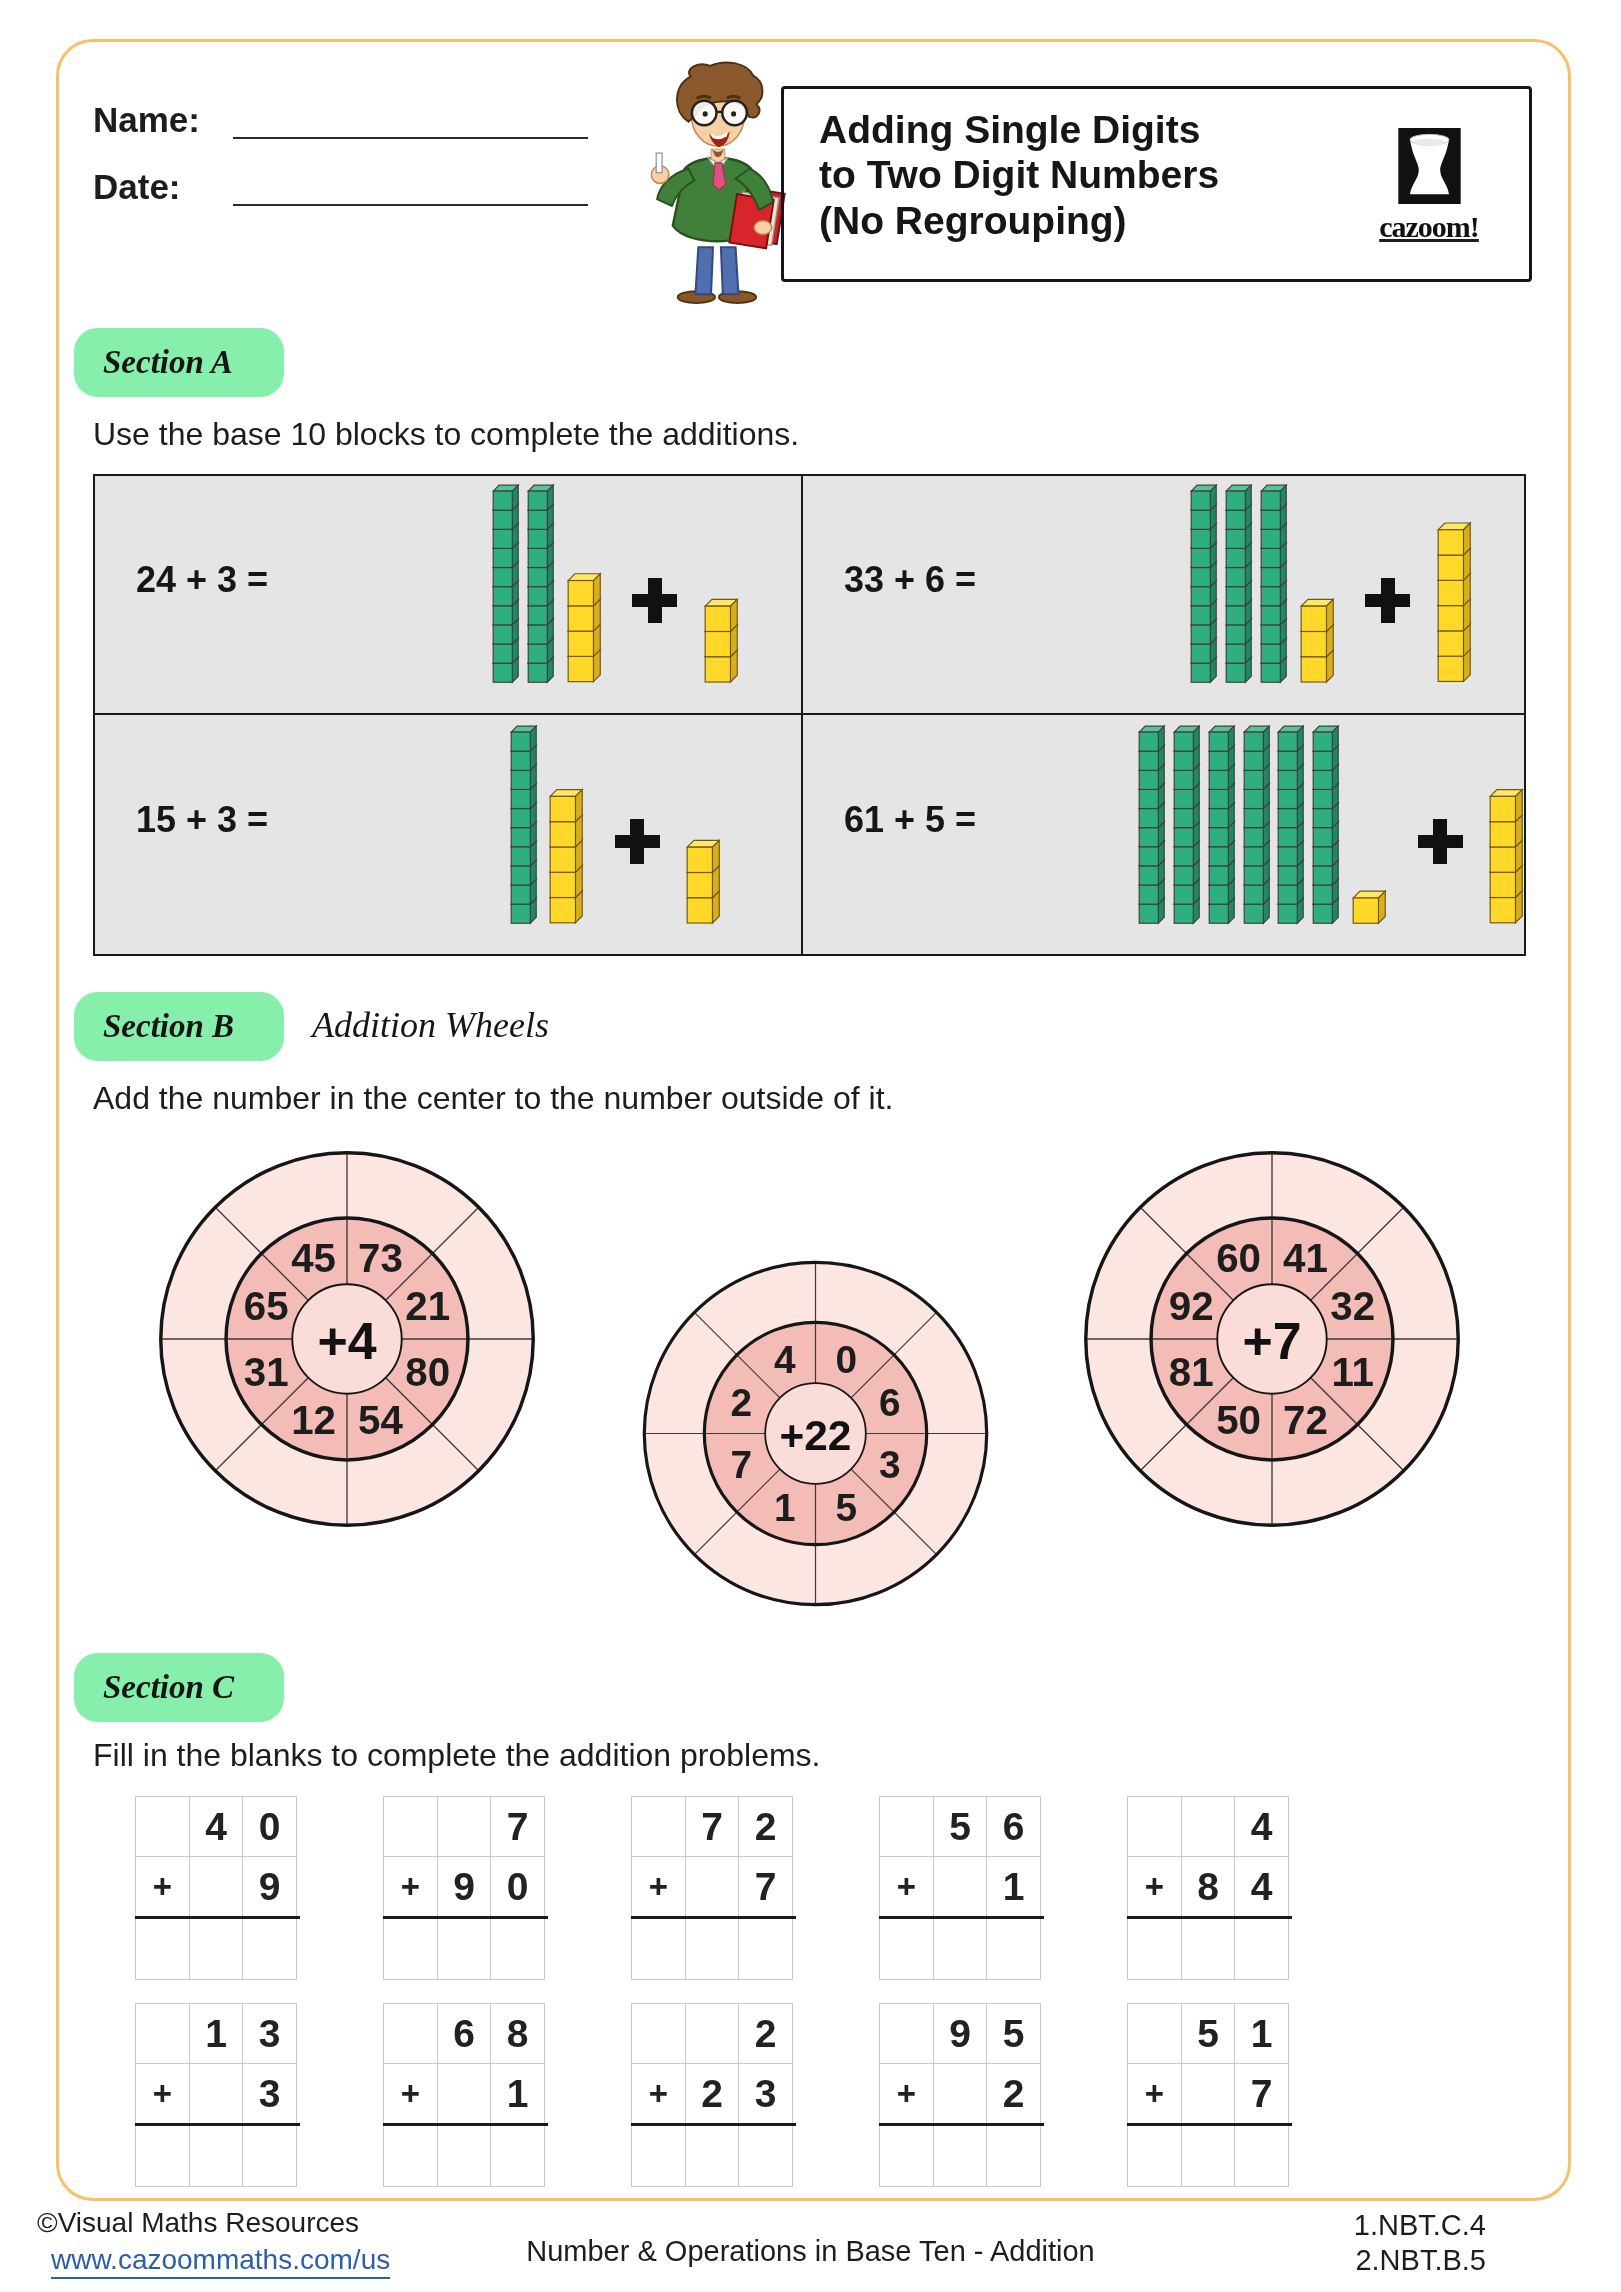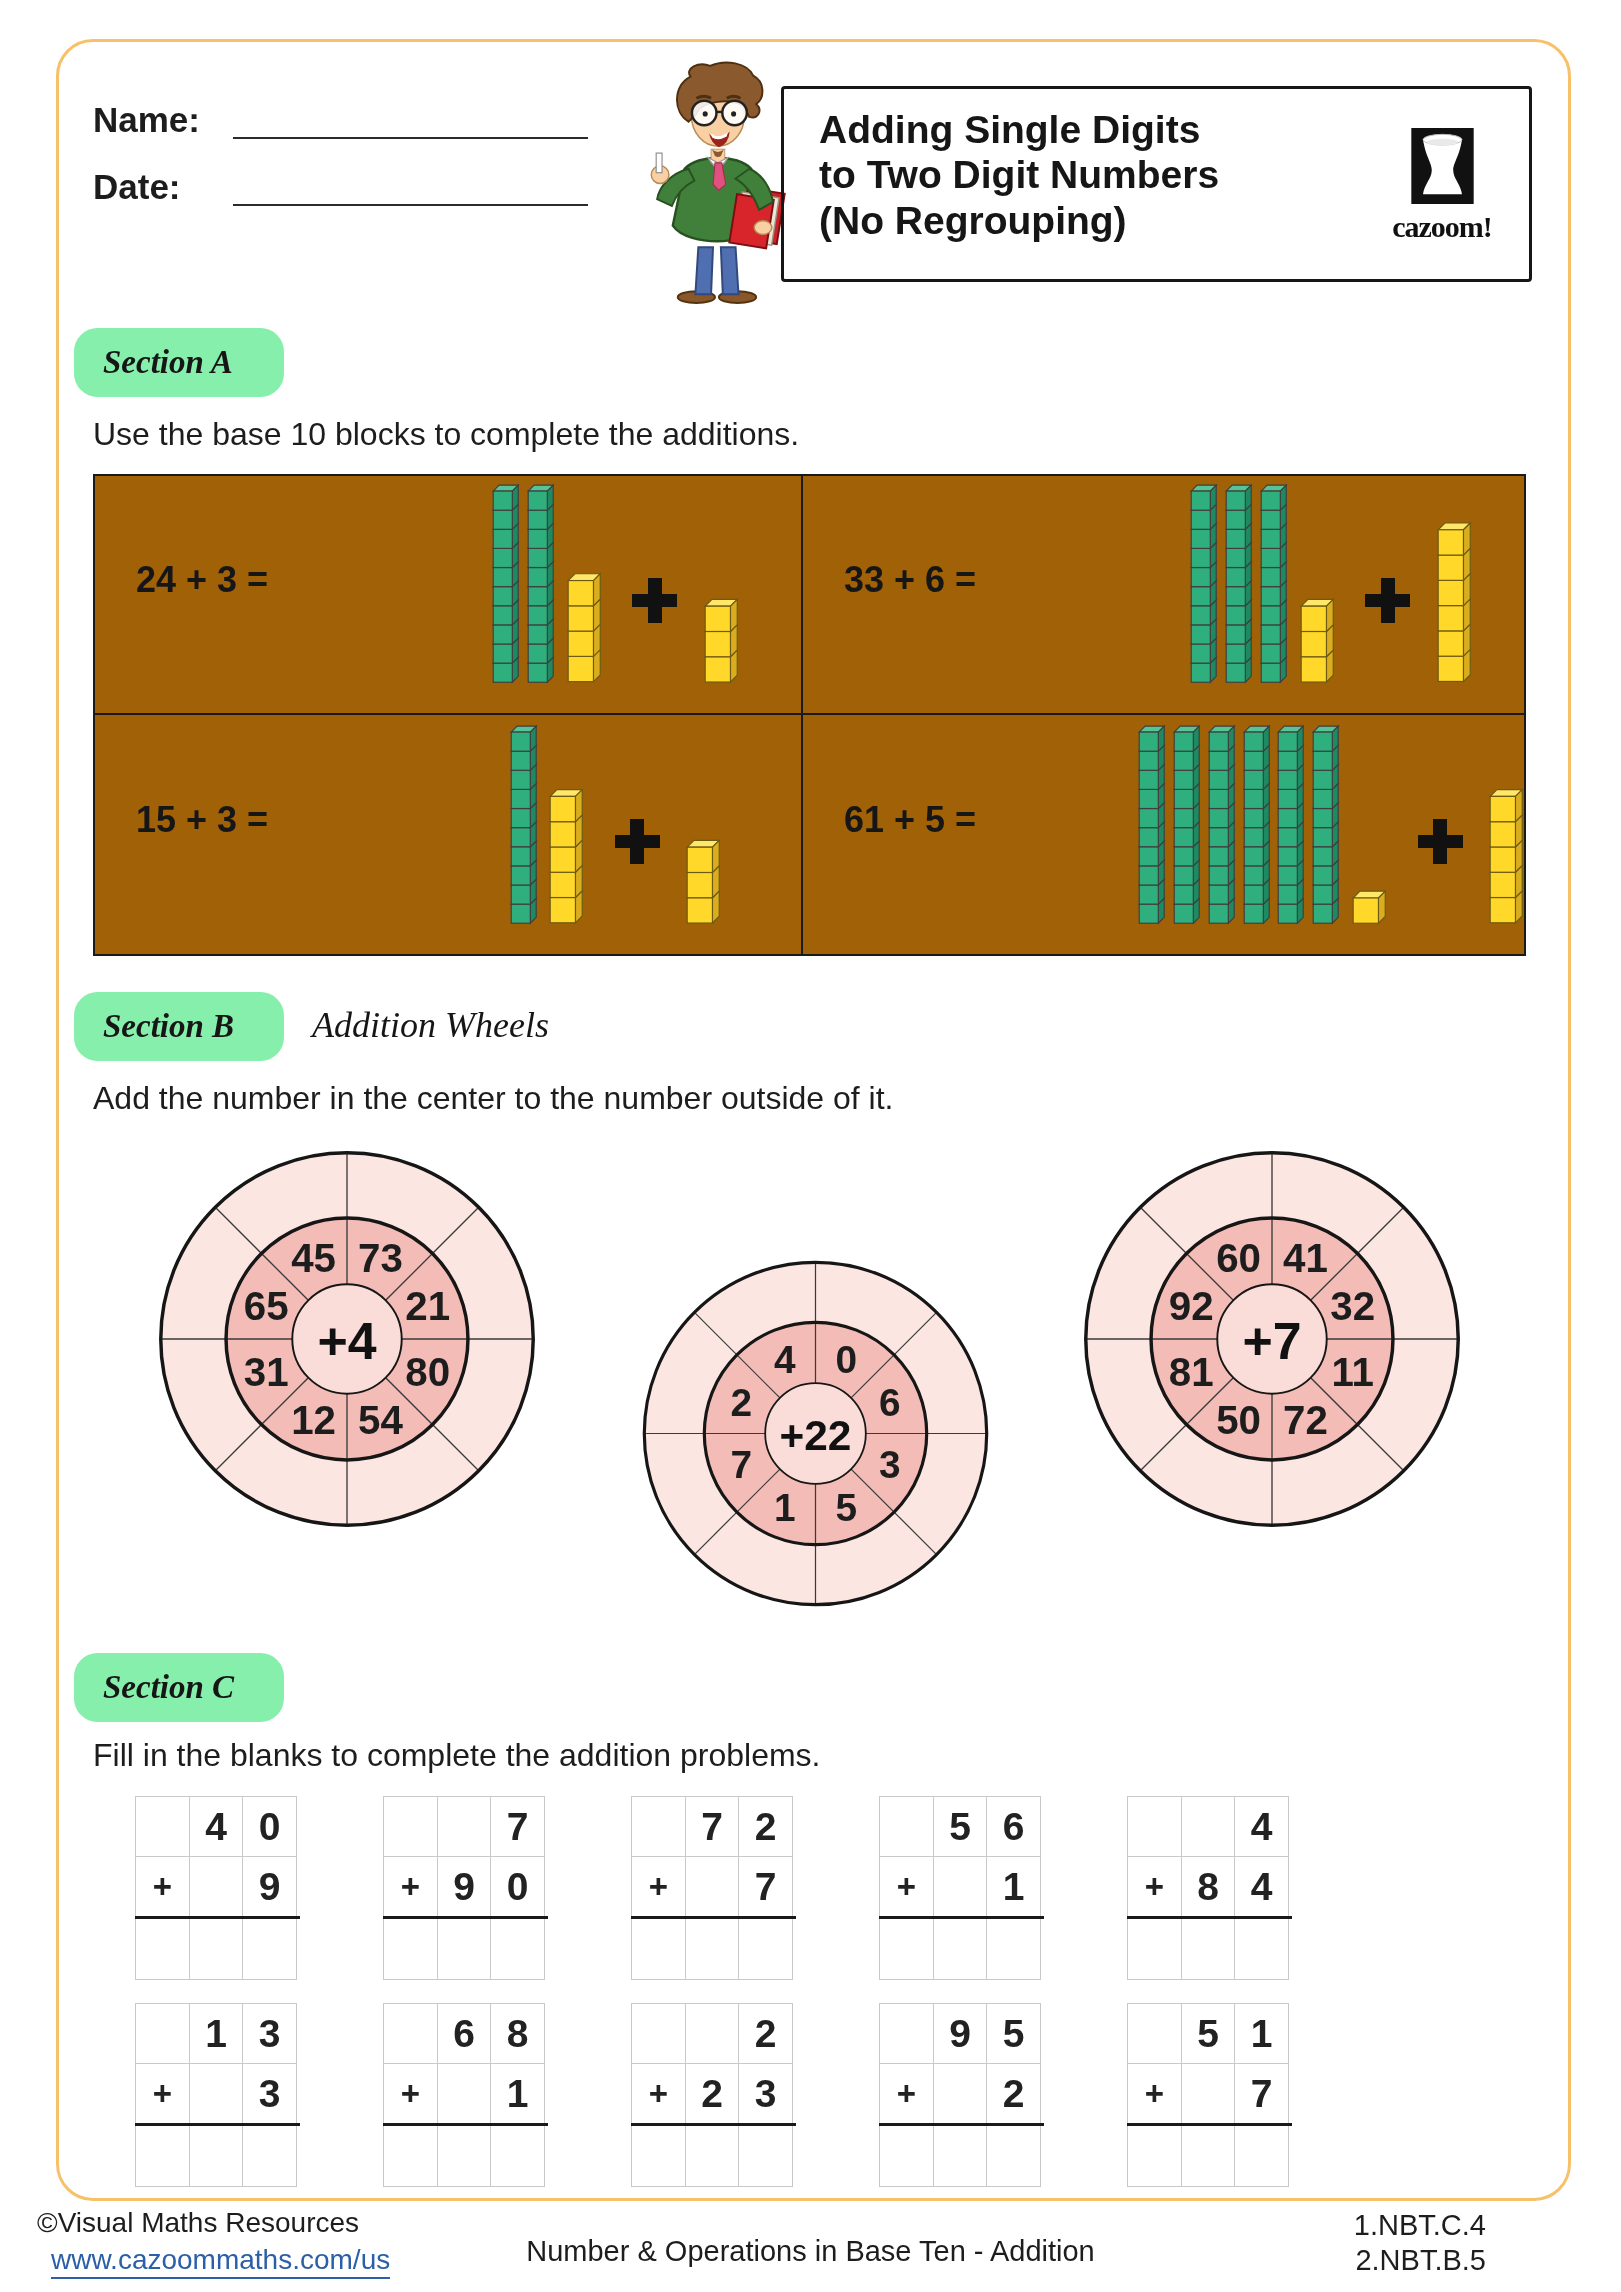--- a/index.html
+++ b/index.html
@@ -13,36 +13,36 @@
   
   .name-label,.date-label{font-size:35px;font-weight:bold;}
   .name-label{left:93px;top:100px;}
   .date-label{left:93px;top:167px;}
   .write-line{border-bottom:2.9px solid #2b2b2b;height:0;}
   .name-line{left:233px;top:137px;width:355px;}
   .date-line{left:233px;top:204px;width:355px;}
   .teacher{left:616px;top:59px;}
   .title-box{left:781px;top:86px;width:751px;height:196px;border:3.9px solid #161616;border-radius:4px;box-sizing:border-box;}
   .title-text{position:absolute;left:35px;top:17.6px;font-size:39px;font-weight:bold;line-height:1.17;color:#161616;}
-  .logo{position:absolute;left:603px;top:39px;width:110px;text-align:center;}
+  .logo{position:absolute;left:590px;top:39px;width:110px;text-align:center;text-decoration:underline;}
   .logo-word{font-family:"Liberation Serif", serif;font-weight:bold;font-size:30px;letter-spacing:-1px;color:#111;margin-top:2px;}
   
   .badge{width:210px;height:69px;background:#86efac;border-radius:23.5px;display:flex;align-items:center;padding-left:29px;box-sizing:border-box;
          font-family:"Liberation Serif", serif;font-style:italic;font-weight:bold;font-size:33px;color:#161616;}
   .badgeA{left:74px;top:328px;}
   .badgeB{left:74px;top:992px;}
   .badgeC{left:74px;top:1653px;}
   .subtitleB{left:312px;top:1004px;font-family:"Liberation Serif", serif;font-style:italic;font-size:36px;color:#161616;}
   .instruction{font-size:32px;font-weight:normal;color:#1d1d1d;}
   .instrA{left:93px;top:416px;}
   .instrB{left:93px;top:1080px;}
   .instrC{left:93px;top:1737px;}
   
   .tableA{left:93px;top:474px;width:1433px;height:482px;border:2.9px solid #1a1a1a;box-sizing:border-box;
-          display:grid;grid-template-columns:1fr 1fr;grid-template-rows:1fr 1fr;background:#a16207;}
+          display:grid;grid-template-columns:1fr 1fr;grid-template-rows:1fr 1fr;background:#e5e5e5;}
   .cellA{position:relative;display:flex;align-items:flex-end;padding-bottom:29px;box-sizing:border-box;}
   .cellA.bR{border-right:2.9px solid #1a1a1a;}
   .cellA.bB{border-bottom:2.9px solid #1a1a1a;}
   .exprA{flex:0 0 294px;align-self:center;padding-left:41px;font-size:36px;font-weight:bold;color:#161616;}
   .blocksA{margin:0 auto;display:flex;align-items:flex-end;gap:6.9px;}
   .blocksA svg{display:block;}
   .plusA{position:relative;width:45px;height:45px;margin:0 19.6px 61px 23.5px;flex:0 0 auto;}
   .plusA::before{content:"";position:absolute;left:0;top:15.7px;width:45px;height:13.7px;background:#111;}
   .plusA::after{content:"";position:absolute;left:15.7px;top:0;width:13.7px;height:45px;background:#111;}
   

